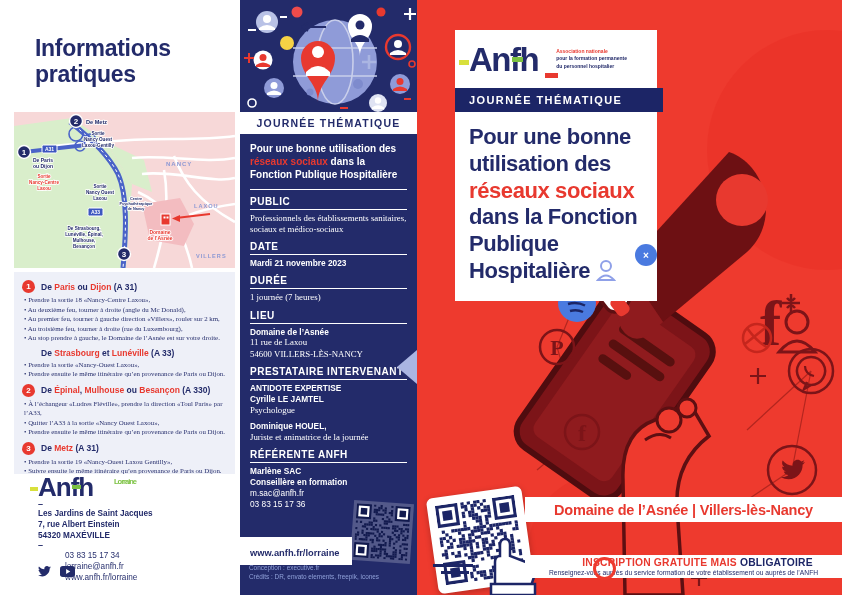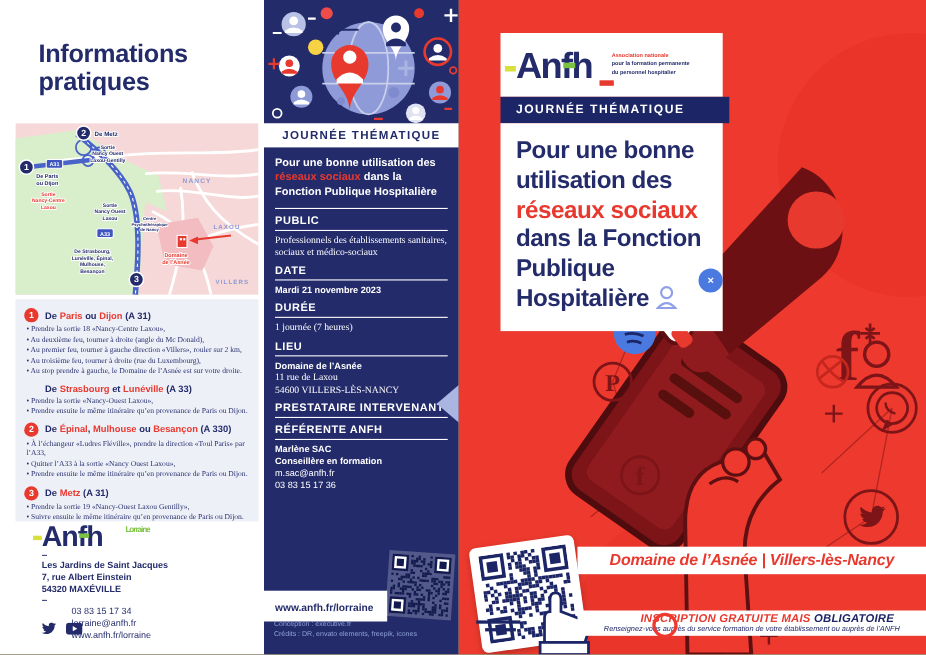--- a/index.html
+++ b/index.html
@@ -1,16 +1,16 @@
 <!DOCTYPE html>
 <html><head>
 <meta charset="utf-8">
 <style>
   html,body{margin:0;padding:0;background:#888;}
-  #page{position:relative;width:842px;height:595px;background:#86efac;overflow:hidden;
+  #page{position:relative;width:842px;height:595px;background:#a21caf;overflow:hidden;
         font-family:"Liberation Sans",sans-serif;}
   
   .panel-left{position:absolute;left:0;top:0;width:240px;height:595px;background:#fff;}
   .pl-title{position:absolute;left:35px;top:36px;width:180px;margin:0;
             font-size:23px;line-height:1.12;font-weight:800;color:#232b6a;letter-spacing:-0.3px;}
   .map{position:absolute;left:14px;top:112px;width:221px;height:156px;display:block;}
   .directions{position:absolute;left:14px;top:272px;width:221px;height:202px;
               background:#eef0f8;padding:6px 8px;box-sizing:border-box;}
   .dir-head{display:flex;align-items:center;margin:2px 0 1px 0;}
   .dir-num{flex:0 0 auto;width:13px;height:13px;border-radius:50% 50% 50% 50%/55% 55% 45% 45%;
@@ -78,21 +78,21 @@
                 background:#4a7ae0;color:#fff;font-size:10px;font-weight:800;z-index:3;
                 display:flex;align-items:center;justify-content:center;}
   .qr-card{position:absolute;left:15px;top:492px;width:96px;height:96px;background:#fff;border-radius:6px;
            transform:rotate(-8deg);z-index:4;padding:8px;box-sizing:border-box;box-shadow:0 2px 6px rgba(0,0,0,.25);}
   .hand{position:absolute;left:58px;top:536px;z-index:5;}
   .speedline{position:absolute;background:#1c2566;height:3px;z-index:5;}
   .sl1{left:16px;top:564px;width:40px;}
   .sl2{left:24px;top:571px;width:28px;}
   .ring-decor{position:absolute;left:176px;top:557px;width:17px;height:17px;border:3px solid #ee3a2e;
               border-radius:50%;z-index:7;}
-  .banner{position:absolute;left:108px;width:317px;z-index:6;box-sizing:border-box;font-style:italic;}
+  .banner{position:absolute;left:108px;width:317px;z-index:6;box-sizing:border-box;}
   .b-loc{top:497px;height:25px;background:#fff;display:flex;align-items:center;justify-content:center;}
   .b-loc span{color:#e8392f;font-size:14.5px;font-weight:800;letter-spacing:-0.2px;}
   .b-date{top:525px;height:28px;background:#1c2566;display:flex;align-items:center;justify-content:center;}
   .b-date span{color:#fff;font-size:16px;font-weight:800;letter-spacing:-0.2px;}
   .b-insc{top:555px;height:23px;background:#fff;text-align:center;padding-top:2px;}
   .b-insc .l1{font-size:10.3px;font-weight:800;letter-spacing:0.2px;}
   .b-insc .red{color:#e8392f;margin-left:28px;}
   .b-insc .mais{color:#e8392f;font-weight:600;}
   .b-insc .navy{color:#1c2566;}
   .b-insc .l2{font-size:6.7px;color:#232b6a;margin-top:1px;}
@@ -363,20 +363,27 @@
         <div class="srule"></div>
         <div>
             <div class="ln b">Domaine de l’Asnée</div>
             <div class="ln sf">11 rue de Laxou</div>
             <div class="ln sf">54600 VILLERS-LÈS-NANCY</div>
           </div>
       </div>
       <div class="sec">
         <h4>PRESTATAIRE INTERVENANT</h4>
         <div class="srule"></div>
+        <div>
+            <div class="ln b">ANTIDOTE EXPERTISE</div>
+            <div class="ln b">Cyrille LE JAMTEL</div>
+            <div class="ln sf">Psychologue</div>
+            <div class="ln b gap">Dominique HOUEL,</div>
+            <div class="ln sf">Juriste et animatrice de la journée</div>
+          </div>
       </div>
       <div class="sec">
         <h4>RÉFÉRENTE ANFH</h4>
         <div class="srule"></div>
         <div>
             <div class="ln b">Marlène SAC</div>
             <div class="ln b">Conseillère en formation</div>
             <div class="ln ">m.sac@anfh.fr</div>
             <div class="ln ">03 83 15 17 36</div>
           </div>

